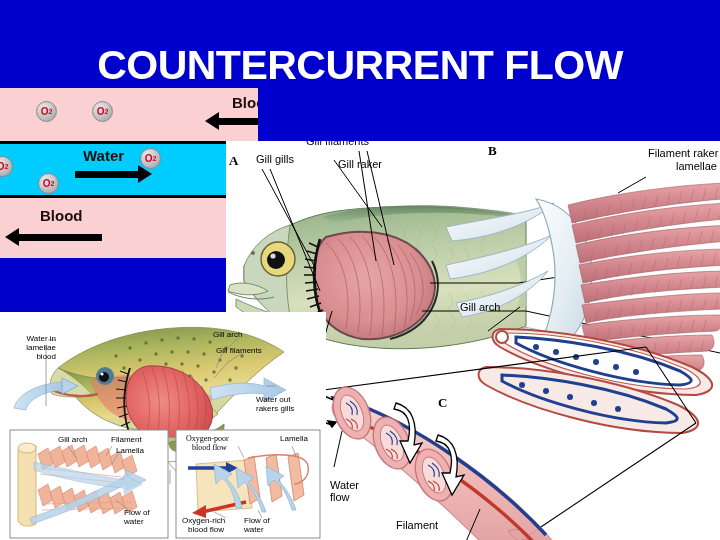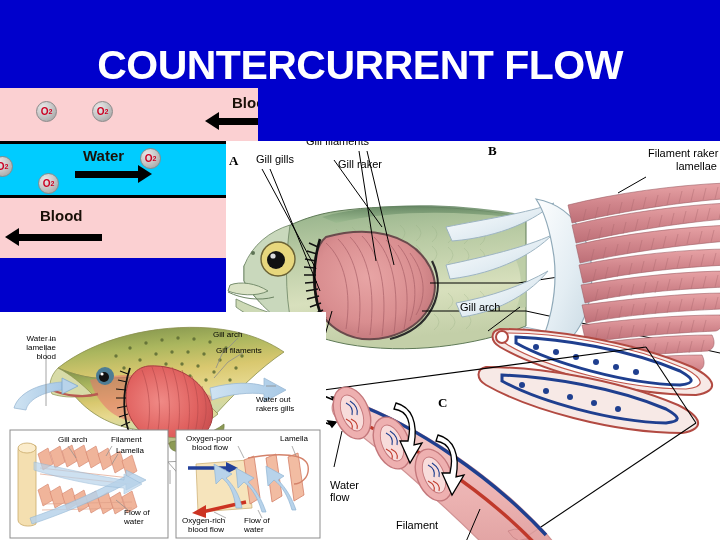--- a/index.html
+++ b/index.html
@@ -556,21 +556,21 @@
     </div>
 
     <div class="fig-label lbl-b" style="left:58px;top:123px;">Gill arch</div>
     <div class="fig-label lbl-b" style="left:111px;top:123px;">Filament</div>
     <div class="fig-label lbl-b" style="left:116px;top:134px;">Lamella</div>
     <div class="fig-label lbl-b" style="left:124px;top:196px;">
       <span>Flow of</span><br>
       <span>water</span>
     </div>
 
-    <div class="fig-label lbl-b" style="left:186px;top:122px;">
+    <div class="fig-label lbl-b" style="left:186px;top:122px;font-family:Liberation Serif, serif;">
       <span>Oxygen-poor</span><br>
       <span style="margin-left:6px;display:inline-block;">blood flow</span>
     </div>
     <div class="fig-label lbl-b" style="left:280px;top:122px;">Lamella</div>
     <div class="fig-label lbl-b" style="left:182px;top:204px;">
       <span>Oxygen-rich</span><br>
       <span style="margin-left:6px;display:inline-block;">blood flow</span>
     </div>
     <div class="fig-label lbl-b" style="left:244px;top:204px;">
       <span>Flow of</span><br>

